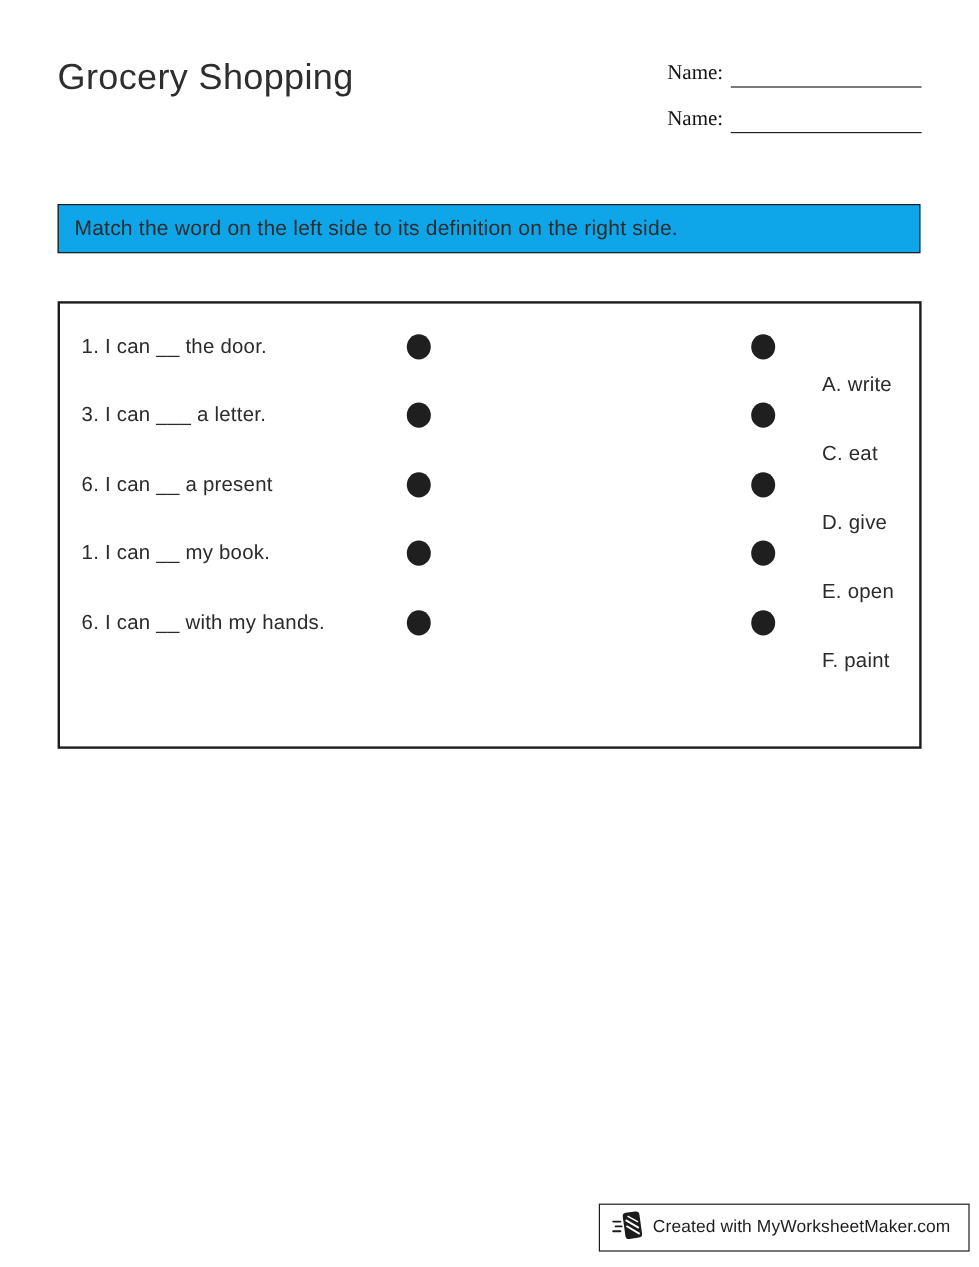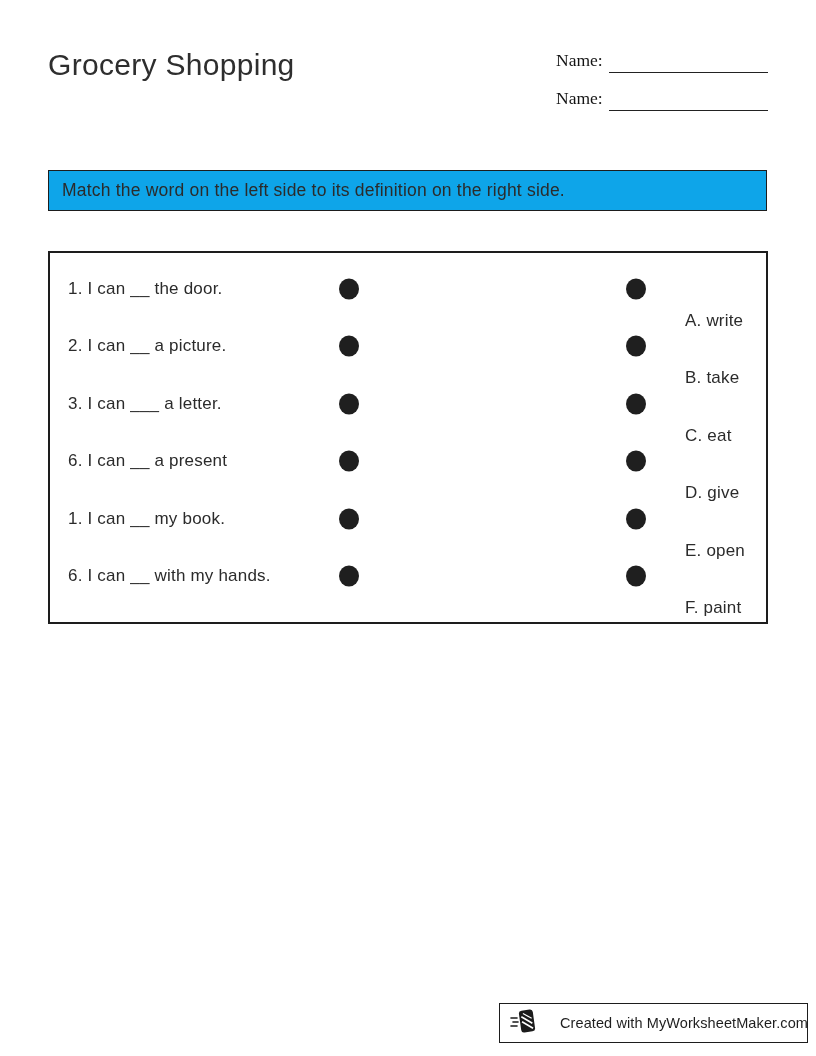--- a/index.html
+++ b/index.html
@@ -51,21 +51,21 @@
     position:absolute; top:50%; transform:translateY(-50%);
     width:20px; height:21px; border-radius:50%; background:#1f1f1f;
   }
   .dot-left  { left:289px; }
   .dot-right { left:576px; }
 
   
   .footer-box {
     position:absolute; left:499px; top:1003px; width:309px; height:40px;
     border:1.5px solid #1d1d1d; box-sizing:border-box; background:#ffffff;
-    display:flex; align-items:center; padding:0 10px; gap:23px;
+    display:flex; align-items:center; padding:0 10px; gap:7px;
   }
   .footer-text { font-size:14.5px; letter-spacing:0.1px; color:#1e1e1e; white-space:nowrap; }
   .logo-icon { flex:0 0 auto; }
 </style>
 </head>
 <body>
 
 <div class="page">
 
   <h1 class="title">Grocery Shopping</h1>
@@ -87,26 +87,20 @@
 
   <div class="match-box">
 
     <div class="match-row">
       <span class="q-text">1. I can __ the door.</span>
       <span class="dot dot-left"></span>
       <span class="dot dot-right"></span>
       <span class="a-text">A. write</span>
     </div>
 
-    <div class="match-row">
-      <span class="q-text">2. I can __ a picture.</span>
-      <span class="dot dot-left"></span>
-      <span class="dot dot-right"></span>
-      <span class="a-text">B. take</span>
-    </div>
 
     <div class="match-row">
       <span class="q-text">3. I can ___ a letter.</span>
       <span class="dot dot-left"></span>
       <span class="dot dot-right"></span>
       <span class="a-text">C. eat</span>
     </div>
 
     <div class="match-row">
       <span class="q-text">6. I can __ a present</span>

